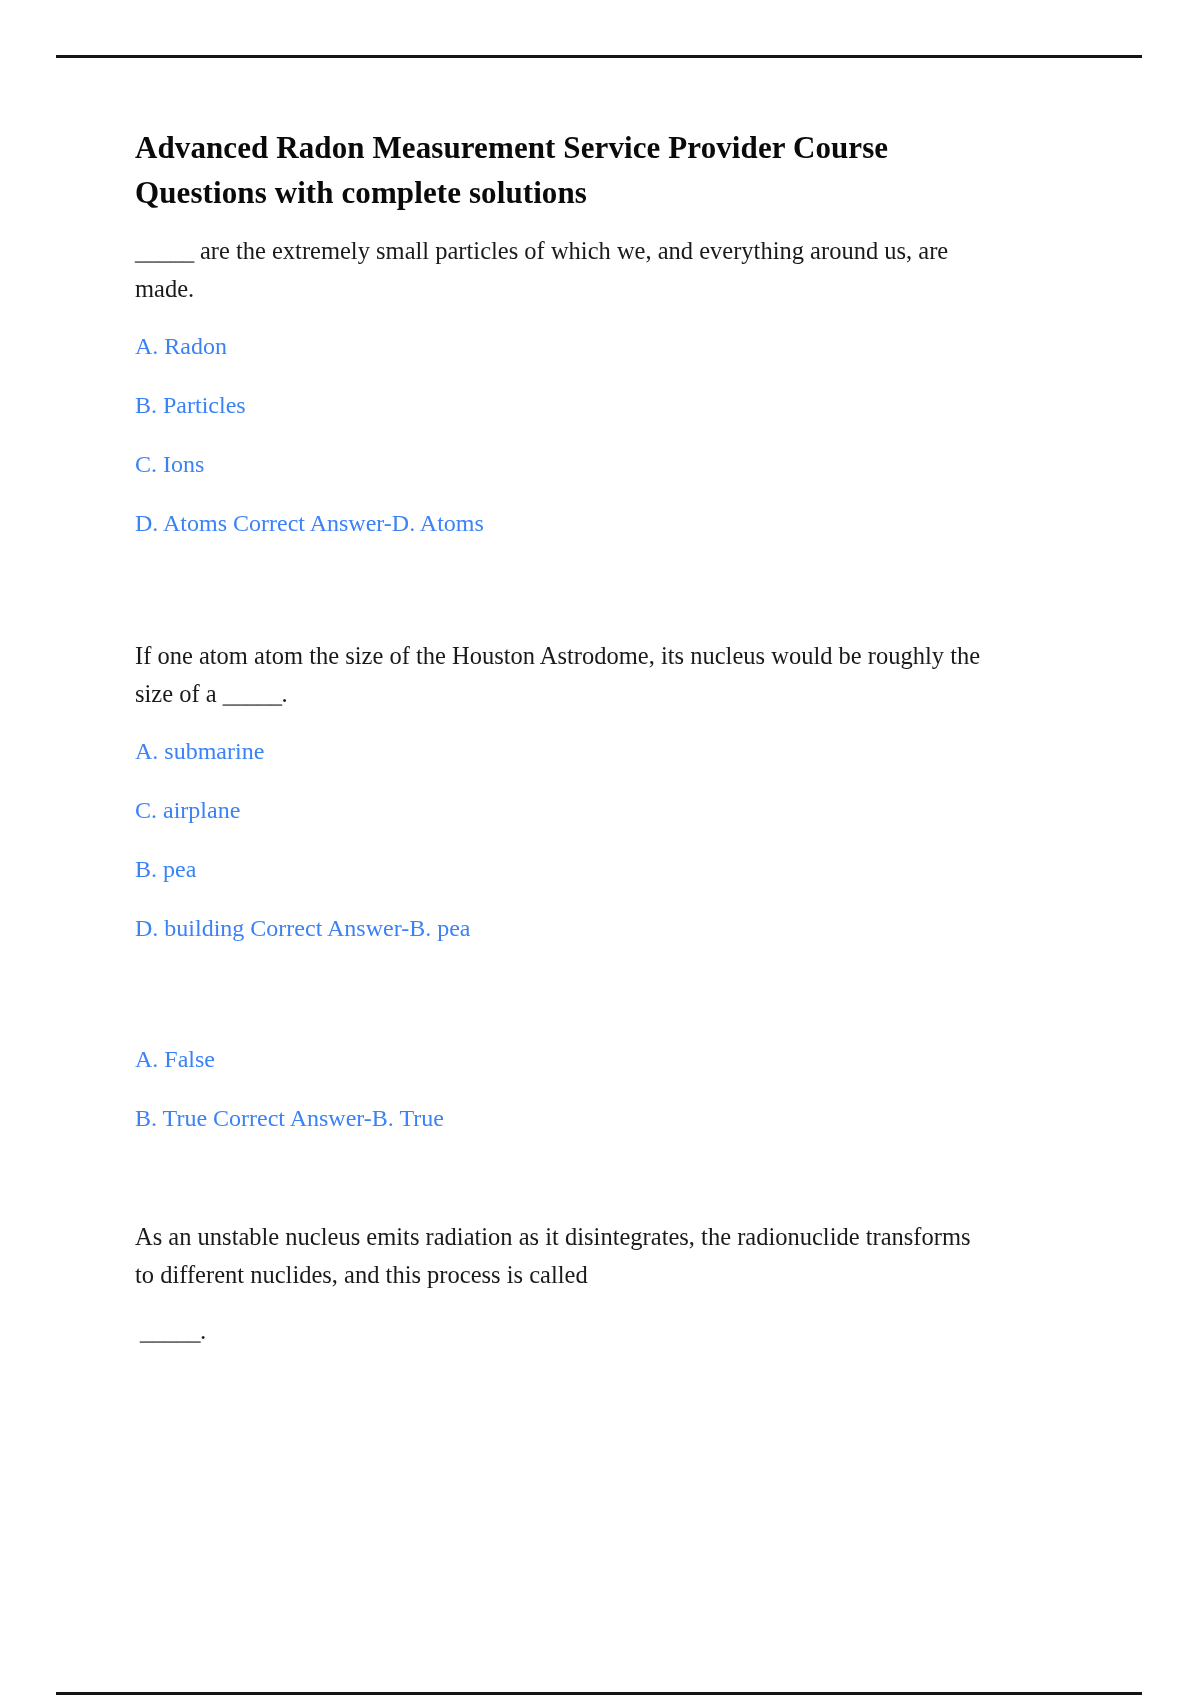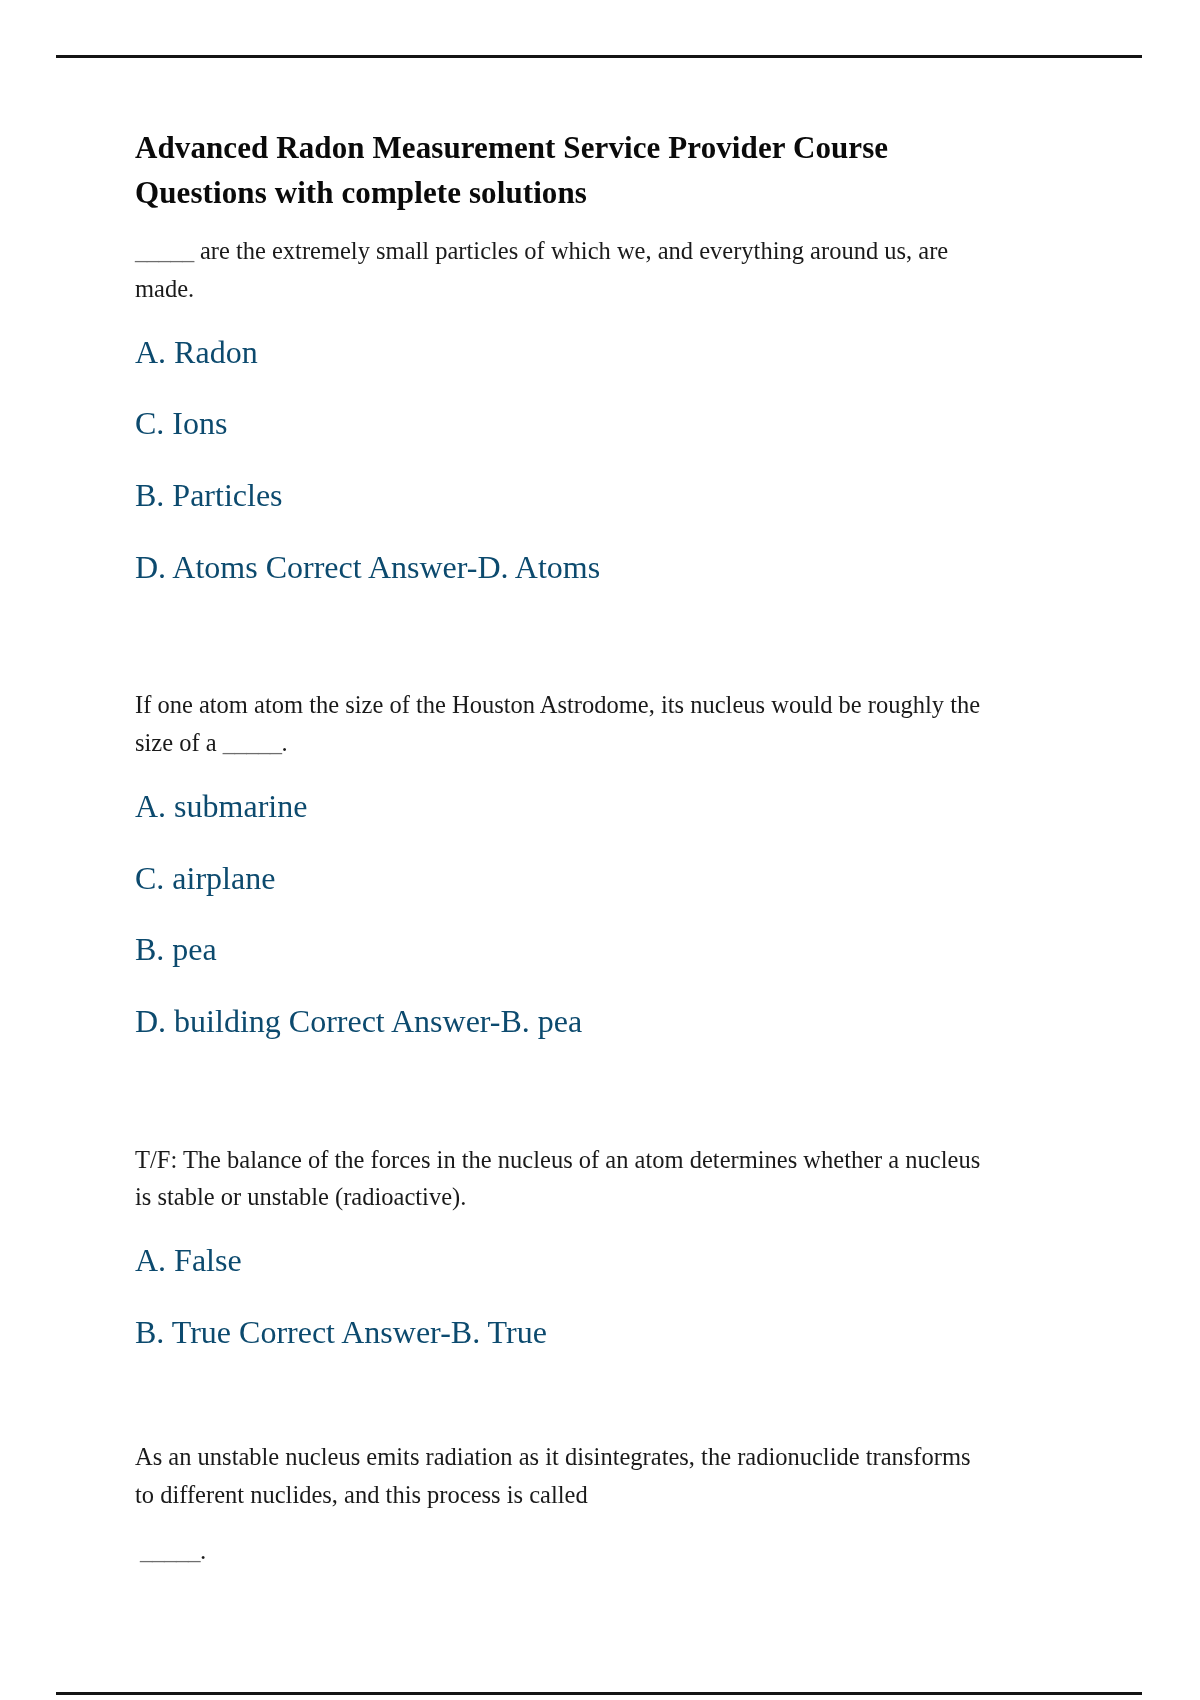--- a/index.html
+++ b/index.html
@@ -55,38 +55,38 @@
 
   p.para {
     font-size: 24.5px;
     line-height: 1.55;
     margin: 0 0 20px 0;
     color: #1a1a1a;
     font-weight: 400;
   }
 
   p.option {
-    font-size: 32px;
+    font-size: 24px;
     line-height: 1.55;
     margin: 0 0 22px 0;
-    color: #0c4a6e;
+    color: #3b82f6;
   }
 
   p.para.tight { margin-bottom: 18px; }
 
   .qblock { margin-bottom: 0; }
 
   
   .gap { height: 72px; }
   .gap-sm { height: 58px; }
 
   .blank {
     color: #6e6e6e;
     letter-spacing: -0.5px;
-    font-weight: 400;
+    font-weight: 700;
   }
 
   .trailing-blank {
     font-size: 25px;
     line-height: 1.55;
     margin: 5px;
     color: #1a1a1a;
   }
 </style>
 </head>
@@ -97,41 +97,39 @@
   <div class="rule rule-top"></div>
 
   <div class="content">
 
     <h1 class="doc-title">Advanced Radon Measurement Service Provider Course Questions with complete solutions</h1>
 
     <div class="qblock">
       <p class="para"><span class="blank">_____</span><span> are the extremely small particles of which we, and everything</span>
         <span>around us, are made.</span></p>
       <p class="option">A. Radon</p>
+      <p class="option">B. Particles</p>
       <p class="option">C. Ions</p>
-      <p class="option">B. Particles</p>
       <p class="option">D. Atoms Correct Answer-D. Atoms</p>
     </div>
 
     <div class="gap"></div>
 
     <div class="qblock">
       <p class="para"><span>If one atom atom the size of the Houston Astrodome, its nucleus would</span>
         <span>be roughly the size of a </span><span class="blank">_____</span><span>.</span></p>
       <p class="option">A. submarine</p>
       <p class="option">C. airplane</p>
       <p class="option">B. pea</p>
       <p class="option">D. building Correct Answer-B. pea</p>
     </div>
 
     <div class="gap"></div>
 
     <div class="qblock">
-      <p class="para"><span>T/F: The balance of the forces in the nucleus of an atom determines</span>
-        <span>whether a nucleus is stable or unstable (radioactive).</span></p>
       <p class="option">A. False</p>
       <p class="option">B. True Correct Answer-B. True</p>
     </div>
 
     <div class="gap-sm"></div>
 
     <div class="qblock">
       <p class="para tight"><span>As an unstable nucleus emits radiation as it disintegrates, the</span>
         <span>radionuclide transforms to different nuclides, and this process is called</span></p>
       <p class="trailing-blank"><span class="blank">_____</span><span>.</span></p>

